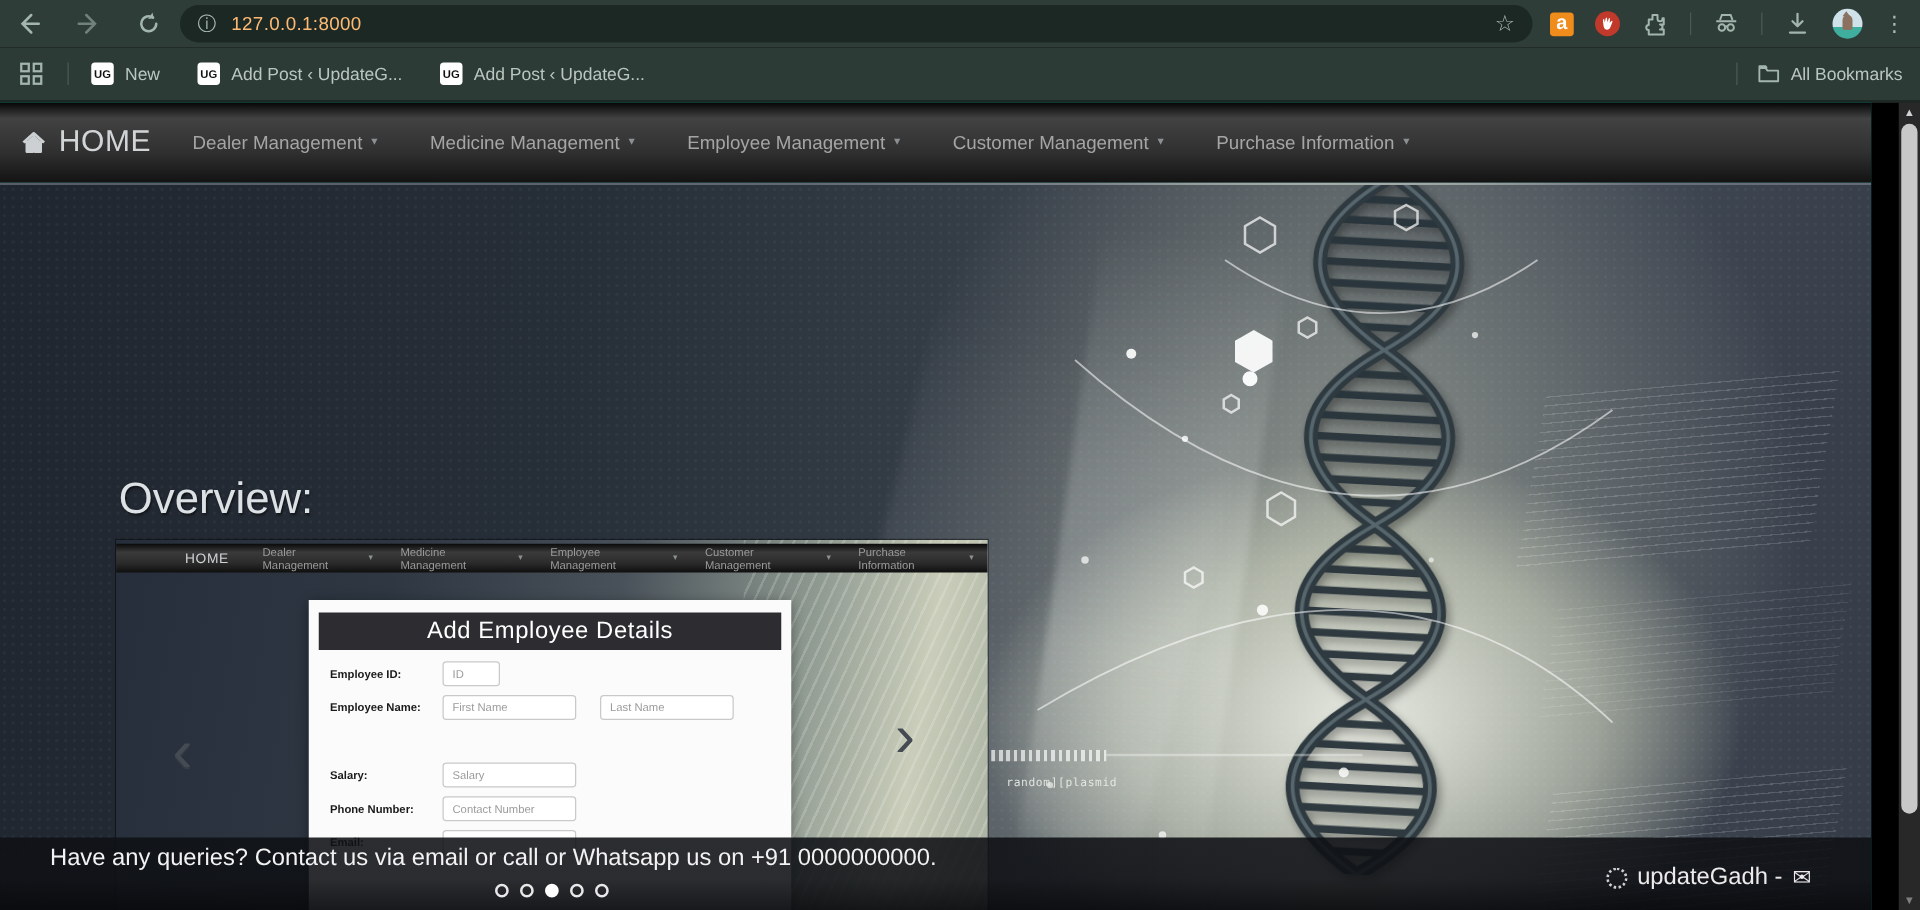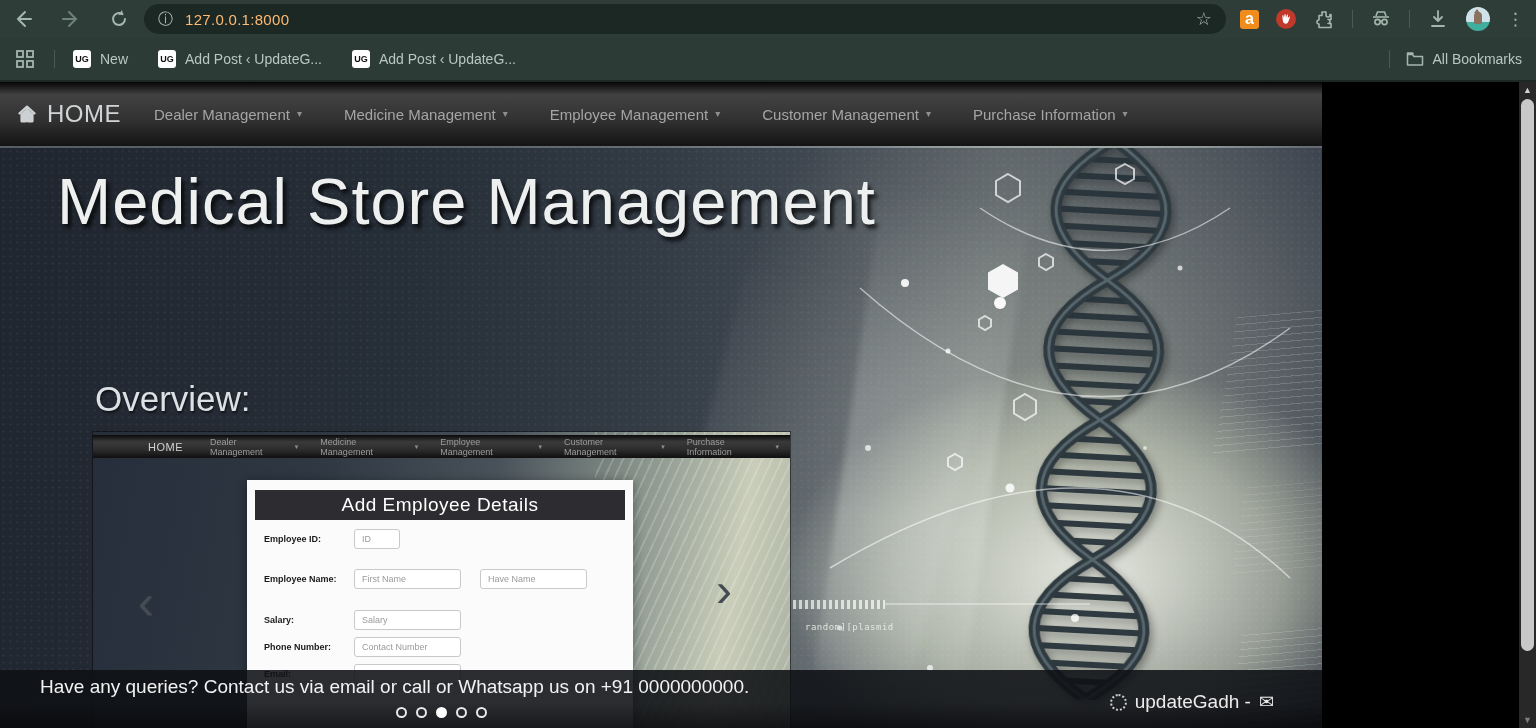--- a/index.html
+++ b/index.html
@@ -38,21 +38,21 @@
                background:#2c3b36; display:flex; align-items:center; padding:0 14px;
                border-bottom:2px solid #1d2824; }
   .apps-grid { margin-right:18px; }
   .bm { display:flex; align-items:center; gap:9px; margin-right:30px; color:#bac7c1; font-size:14px; }
   .favicon { width:18px; height:18px; background:#fff; border-radius:3px; color:#111;
              font-weight:800; font-size:9px; display:flex; align-items:center; justify-content:center; }
   .bm-spacer { flex:1; }
   .all-bm { display:flex; align-items:center; gap:9px; color:#bac7c1; font-size:14px; margin-left:16px; }
 
   
-  .page { position:absolute; top:82px; left:0; width:1322px; height:646px;
+  .page { position:absolute; top:82px; left:0; width:1497px; height:646px;
           overflow:hidden; background:#0f766e; }
 
   .site-nav { position:absolute; top:0; left:0; right:0; height:64px; padding-left:16px;
               background:linear-gradient(180deg,#050505 0%,#424242 20%,#303030 62%,#131313 100%);
               display:flex; align-items:center; z-index:6; }
   .home-link { display:flex; align-items:center; gap:9px; color:#d2d5d7; font-size:24px;
                font-weight:400; letter-spacing:.5px; margin-right:12px; }
   .nav-item { color:#a5a5a5; font-size:15px; margin:0 21px; display:flex; align-items:center; gap:7px; }
   .caret { color:#8b9093; font-size:10px; line-height:1; }
 
@@ -346,21 +346,20 @@
             <circle cx="88" cy="300" r="3" opacity=".7"></circle>
           <circle cx="230" cy="340" r="4.5" opacity=".85"></circle>
             <circle cx="400" cy="120" r="2.5" opacity=".7"></circle>
           <circle cx="60" cy="480" r="2.5" opacity=".6"></circle>
             <circle cx="295" cy="470" r="4" opacity=".8"></circle>
           <circle cx="150" cy="520" r="3" opacity=".7"></circle>
             <circle cx="365" cy="300" r="2" opacity=".6"></circle>
         </g>
       </svg>
 
-      <div class="hero-title">Medical Store Management</div>
       <div class="overview-heading">Overview:</div>
 
       <div class="plasmid-bar"></div>
       <div class="plasmid-line"></div>
       <div class="plasmid-label">random][plasmid</div>
 
       <div class="shot">
         <div class="shot-streaks"></div>
         <div class="shot-nav">
           <span class="shot-home">HOME</span>
@@ -386,24 +385,24 @@
             </span>
         </div>
 
         <div class="panel">
           <div class="panel-header">Add Employee Details</div>
 
           <div class="frow" style="top:49px">
             <span class="frow-label">Employee ID:</span>
             <span class="fake-input w-sm">ID</span>
           </div>
-          <div class="frow" style="top:89px">
+          <div class="frow" style="top:76px">
             <span class="frow-label">Employee Name:</span>
             <span class="fake-input w-md">First Name</span>
-            <span class="fake-input w-md gap">Have Name</span>
+            <span class="fake-input w-md gap">Last Name</span>
           </div>
           <div class="frow" style="top:130px">
             <span class="frow-label">Salary:</span>
             <span class="fake-input w-md">Salary</span>
           </div>
           <div class="frow" style="top:157px">
             <span class="frow-label">Phone Number:</span>
             <span class="fake-input w-md">Contact Number</span>
           </div>
           <div class="frow" style="top:184px">

